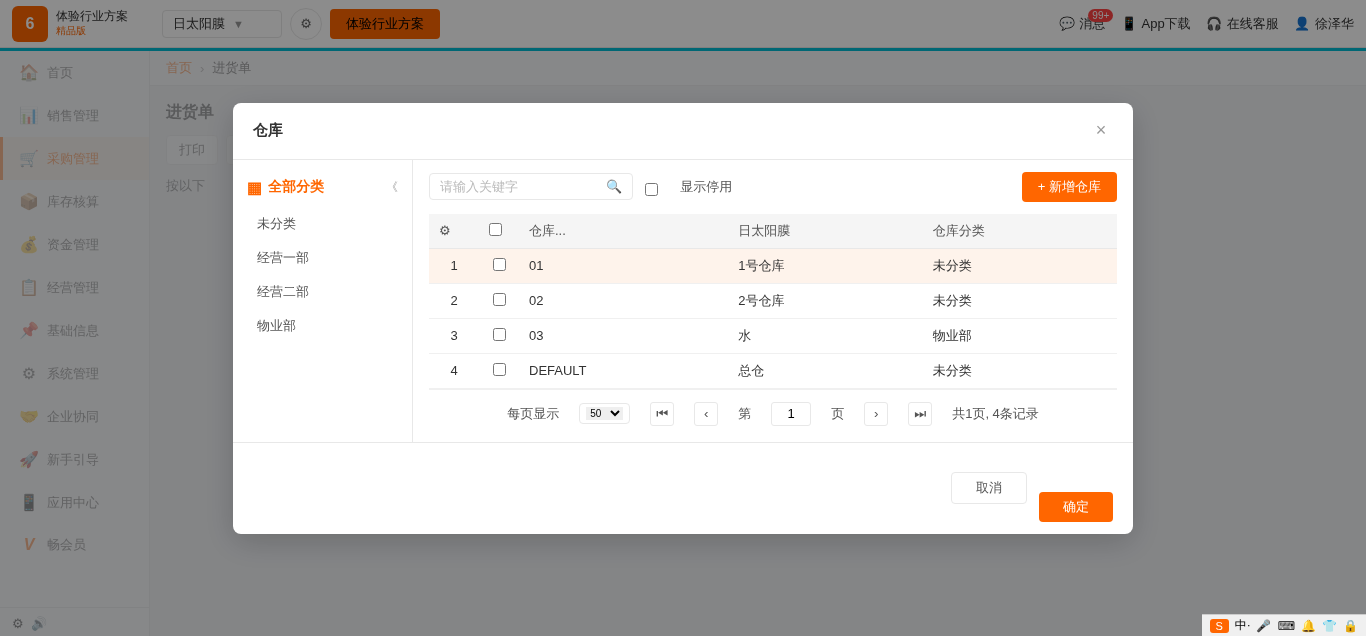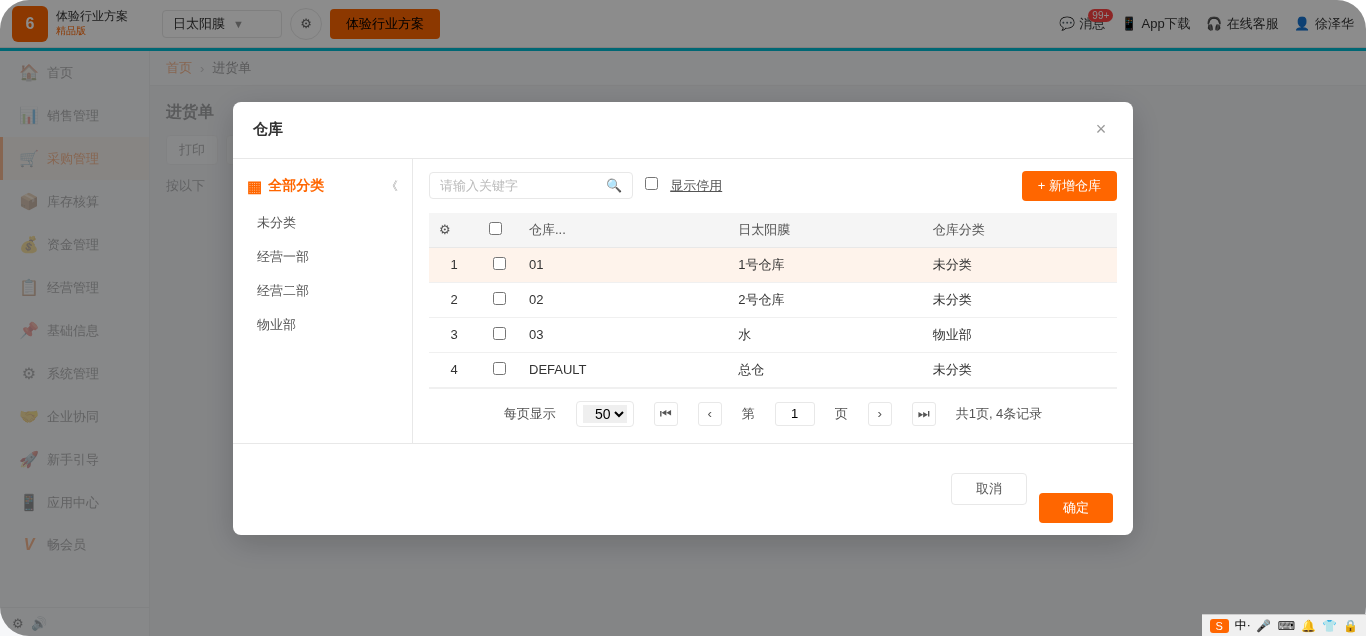--- a/index.html
+++ b/index.html
@@ -149,21 +149,20 @@
     }
     .toolbar-btn.primary { background: #ff6600; color: #fff; border-color: #ff6600; }
     .filter-row { display: flex; align-items: center; gap: 8px; flex-wrap: wrap; font-size: 13px; color: #555; }
 
     
     .modal-overlay {
       position: fixed; top: 0; left: 0; right: 0; bottom: 0;
       background: rgba(0,0,0,0.45);
       display: flex; align-items: center; justify-content: center;
       z-index: 100;
-      border-radius: 29px;
     }
     .modal {
       background: #fff;
       border-radius: 8px;
       width: 900px;
       max-width: 95vw;
       box-shadow: 0 8px 32px rgba(0,0,0,0.18);
       display: flex;
       flex-direction: column;
       max-height: 90vh;
@@ -227,22 +226,22 @@
       padding: 5px 10px; gap: 6px;
       background: #fff;
       min-width: 200px;
     }
     .search-box input {
       border: none; outline: none; font-size: 13px;
       color: #6d28d9; background: transparent; width: 160px;
     }
     .search-box input::placeholder { color: #bbb; }
     .show-disabled {
-      display: flex; align-items: flex-start; gap: 12px;
-      font-size: 13px; color: #555; text-decoration: underline;
+      display: flex; align-items: flex-end; gap: 22px;
+      font-size: 13px; color: #555;
     }
     .checkbox-item { cursor: pointer; }
     .add-btn {
       margin-left: auto;
       background: #ff6600; color: #fff;
       border: none; border-radius: 4px;
       padding: 6px 16px; cursor: pointer;
       font-size: 13px; display: flex; align-items: center; gap: 4px;
     }
 
@@ -276,21 +275,21 @@
       gap: 20px; padding: 12px 0 4px;
       font-size: 13px; color: #555;
       border-top: 1px solid #f0f0f0;
       margin-top: auto;
     }
     .page-select {
       display: flex; align-items: center;
       border: 1px solid #e8e8e8; border-radius: 4px;
       padding: 3px 6px; gap: 4px; background: #fff;
     }
-    .page-select select { border: none; outline: none; font-size: 14px; text-align: right; }
+    .page-select select { border: none; outline: none; font-size: 10px; }
     .page-nav-btn {
       width: 24px; height: 24px;
       display: flex; align-items: center; justify-content: center;
       border: 1px solid #e8e8e8; border-radius: 3px;
       cursor: pointer; color: #555; background: #fff;
     }
     .page-num-input {
       width: 40px; height: 24px;
       border: 1px solid #e8e8e8; border-radius: 3px;
       text-align: center; font-size: 13px; outline: none;

